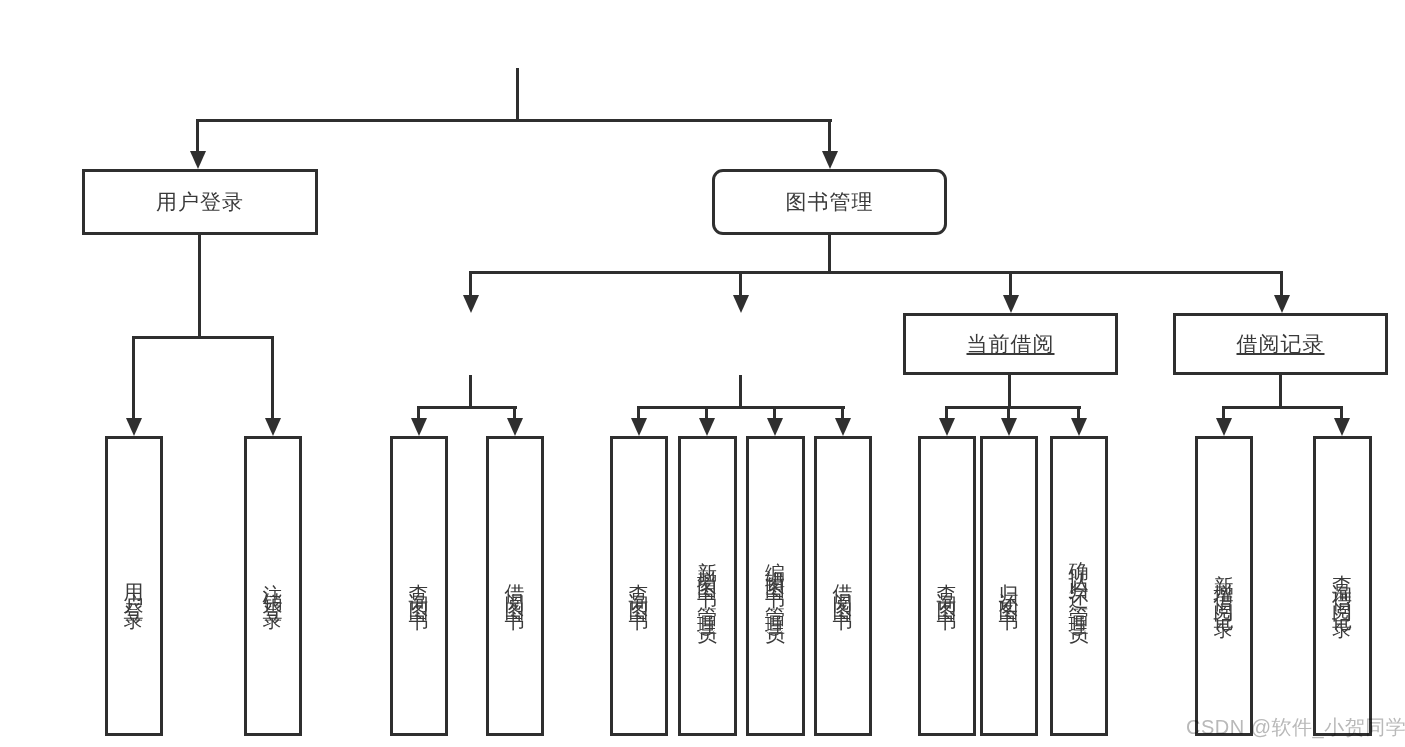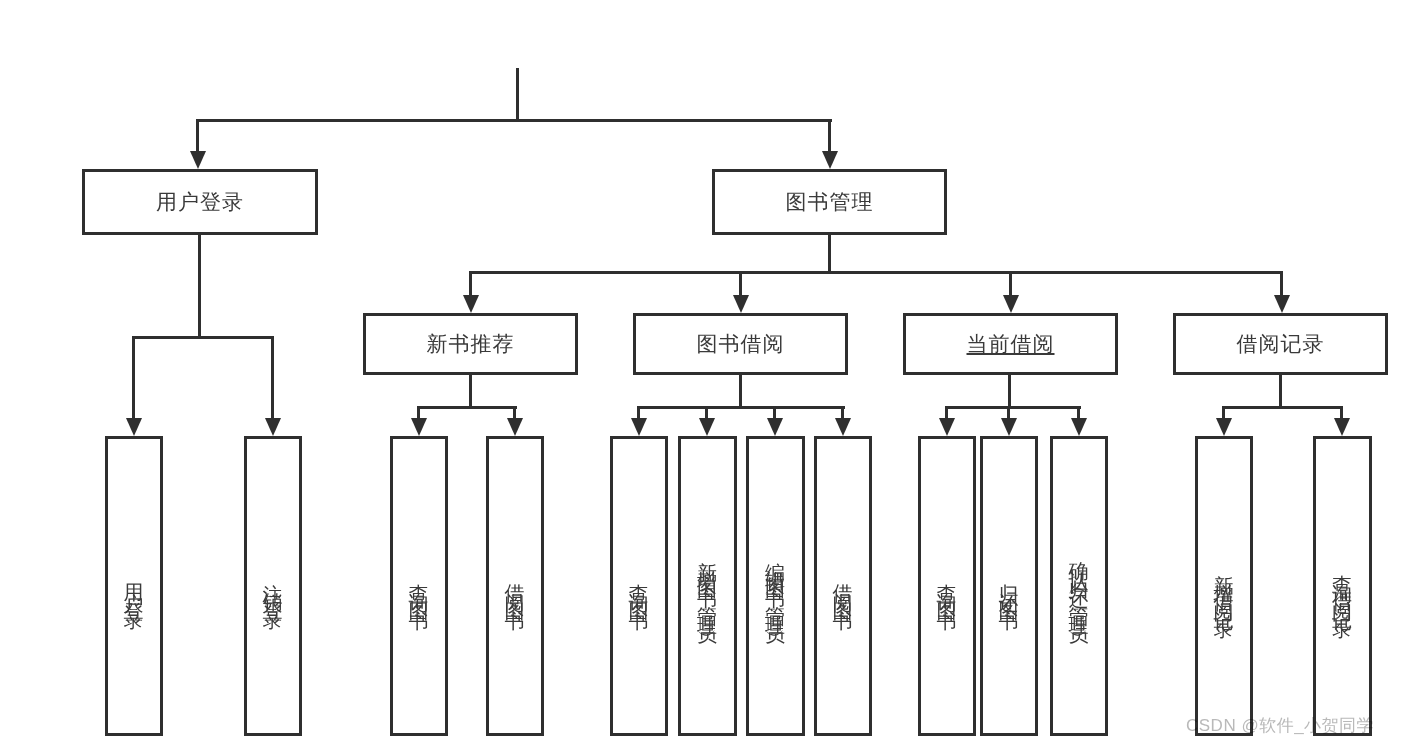--- a/index.html
+++ b/index.html
@@ -42,21 +42,21 @@
     width: 0; height: 0;
     border-left: 8px solid transparent;
     border-right: 8px solid transparent;
     border-top: 18px solid #2f2f2f;
     z-index: 1;
   }
   .watermark {
     position: absolute;
     left: 1186px;
     top: 714px;
-    font-size: 17px;
+    font-size: 20px;
     color: #b9b9b9;
     letter-spacing: 0.5px;
     white-space: nowrap;
     z-index: 3;
     mix-blend-mode: multiply;
   }
 </style>
 </head>
 <body>
 
@@ -68,21 +68,21 @@
     <div class="hl" style="left:196px; top:119px; width:636px;"></div>
     <div class="vl" style="left:196px; top:119px; height:33px;"></div>
     <div class="ah" style="left:190px; top:151px;"></div>
     <div class="vl" style="left:828px; top:119px; height:33px;"></div>
     <div class="ah" style="left:822px; top:151px;"></div>
   </div>
 
   <div class="box hbox" style="left:82px; top:169px; width:236px; height:66px;">
     <span>用户登录</span>
   </div>
-  <div class="box hbox" style="left:712px; top:169px; width:235px; height:66px;">
+  <div class="box hbox" style="left:712px; top:169px; width:235px; height:66px;border-radius:11px;">
     <span>图书管理</span>
   </div>
 
   <div>
     <div class="vl" style="left:198px; top:235px; height:101px;"></div>
     <div class="hl" style="left:132px; top:336px; width:142px;"></div>
     <div class="vl" style="left:132px; top:336px; height:84px;"></div>
     <div class="ah" style="left:126px; top:418px;"></div>
     <div class="vl" style="left:271px; top:336px; height:84px;"></div>
     <div class="ah" style="left:265px; top:418px;"></div>
@@ -94,30 +94,24 @@
     <div class="vl" style="left:469px;  top:271px; height:27px;"></div>
     <div class="ah" style="left:463px;  top:295px;"></div>
     <div class="vl" style="left:739px;  top:271px; height:27px;"></div>
     <div class="ah" style="left:733px;  top:295px;"></div>
     <div class="vl" style="left:1009px; top:271px; height:27px;"></div>
     <div class="ah" style="left:1003px; top:295px;"></div>
     <div class="vl" style="left:1280px; top:271px; height:27px;"></div>
     <div class="ah" style="left:1274px; top:295px;"></div>
   </div>
 
-  <div class="box hbox" style="left:363px; top:313px; width:215px; height:62px;">
-    <span>新书推荐</span>
-  </div>
-  <div class="box hbox" style="left:633px; top:313px; width:215px; height:62px;">
-    <span>图书借阅</span>
-  </div>
   <div class="box hbox" style="left:903px; top:313px; width:215px; height:62px;text-decoration:underline;">
     <span>当前借阅</span>
   </div>
-  <div class="box hbox" style="left:1173px; top:313px; width:215px; height:62px;">
+  <div class="box hbox" style="left:1173px; top:313px; width:215px; height:62px;text-decoration:underline;">
     <span>借阅记录</span>
   </div>
 
   <div>
     <div class="vl" style="left:469px; top:375px; height:31px;"></div>
     <div class="hl" style="left:417px; top:406px; width:100px;"></div>
     <div class="vl" style="left:417px; top:406px; height:14px;"></div>
     <div class="ah" style="left:411px; top:418px;"></div>
     <div class="vl" style="left:513px; top:406px; height:14px;"></div>
     <div class="ah" style="left:507px; top:418px;"></div>

